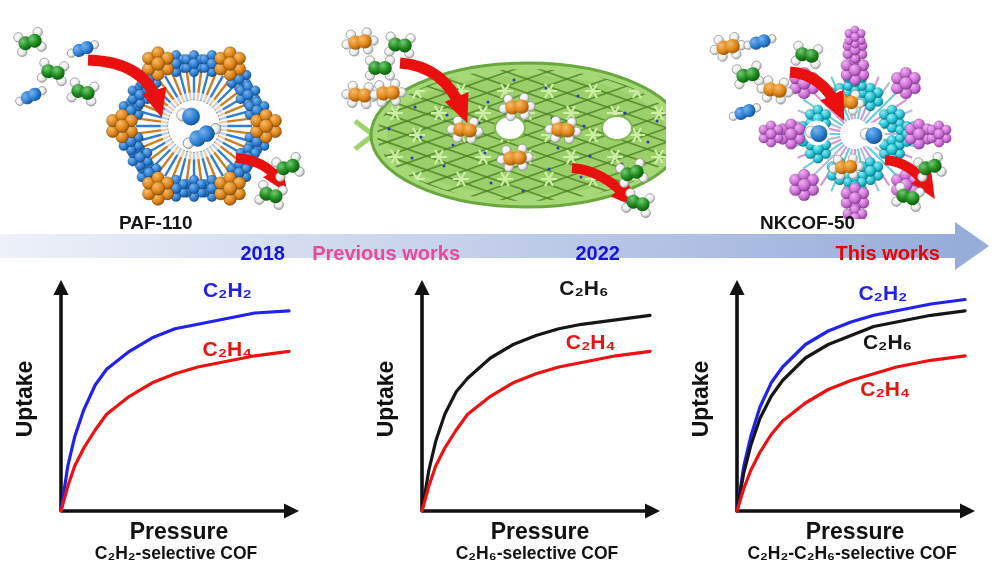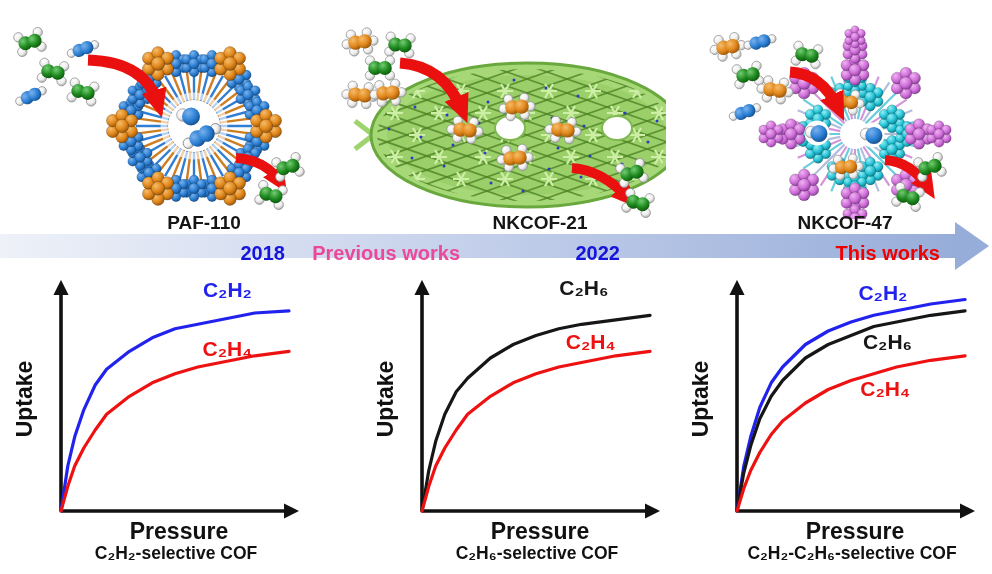--- a/index.html
+++ b/index.html
@@ -1,19 +1,19 @@
 <!DOCTYPE html>
 <html><head>
 <meta charset="utf-8">
 <style>
   html,body{margin:0;padding:0;background:#fff;}
   .stage{position:relative;width:992px;height:574px;background:#ffffff;overflow:hidden;
          font-family:"Liberation Sans","DejaVu Sans",sans-serif;}
   .ill{position:absolute;}
-  .plabel{position:absolute;top:212px;width:170px;text-align:center;
+  .plabel{position:absolute;top:212px;width:170px;text-align:left;
           font-size:19px;font-weight:bold;color:#151515;}
   .band{position:absolute;left:0;top:234px;width:956px;height:24px;}
   .band-head{position:absolute;left:955px;top:222px;width:0;height:0;
              border-top:24px solid transparent;border-bottom:24px solid transparent;
              border-left:34px solid #97add9;}
   .tl{position:absolute;top:242px;width:200px;text-align:right;
       font-size:20px;font-weight:bold;}
   .chart{position:absolute;top:263px;width:300px;height:300px;}
   svg text{font-family:"Liberation Sans","DejaVu Sans",sans-serif;}
 </style>
@@ -1157,22 +1157,21 @@
           <circle cx="-10.0" cy="-7.5" r="4.7" fill="url(#p3w) #ececec" stroke="#8c8c8c" stroke-width="0.7"></circle>
           <circle cx="10.0" cy="-7.5" r="4.7" fill="url(#p3w) #ececec" stroke="#8c8c8c" stroke-width="0.7"></circle>
           <circle cx="-10.0" cy="7.5" r="4.7" fill="url(#p3w) #ececec" stroke="#8c8c8c" stroke-width="0.7"></circle>
           <circle cx="10.0" cy="7.5" r="4.7" fill="url(#p3w) #ececec" stroke="#8c8c8c" stroke-width="0.7"></circle>
           <circle cx="-4.8" cy="0.0" r="7" fill="url(#p3g) #1f8a1f"></circle>
           <circle cx="4.8" cy="0.0" r="7" fill="url(#p3g) #1f8a1f"></circle>
         </g>
       </svg></div>
 
   <span class="plabel" style="left:119px">PAF-110</span>
-  <span class="plabel" style="left:455px">NKCOF-21</span>
-  <span class="plabel" style="left:760px">NKCOF-47</span>
+  <span class="plabel" style="left:760px">NKCOF-50</span>
 
   <div class="band" id="band" style="background: linear-gradient(90deg, rgb(238, 241, 248) 0%, rgb(200, 211, 236) 45%, rgb(151, 173, 217) 100%);"></div>
   <div class="band-head" id="bandhead" style="border-left-color: rgb(151, 173, 217);"></div>
 
   <span class="tl" style="left: 85px; color: rgb(20, 20, 221);">2018</span>
   <span class="tl" style="left: 260px; color: #ec4899;">Previous works</span>
   <span class="tl" style="left: 420px; color: rgb(20, 20, 221);">2022</span>
   <span class="tl" style="left: 740px; color: rgb(238, 0, 0);">This works</span>
 
   <div class="chart" style="left:16px"><svg width="300" height="300" viewBox="0 0 300 300">

